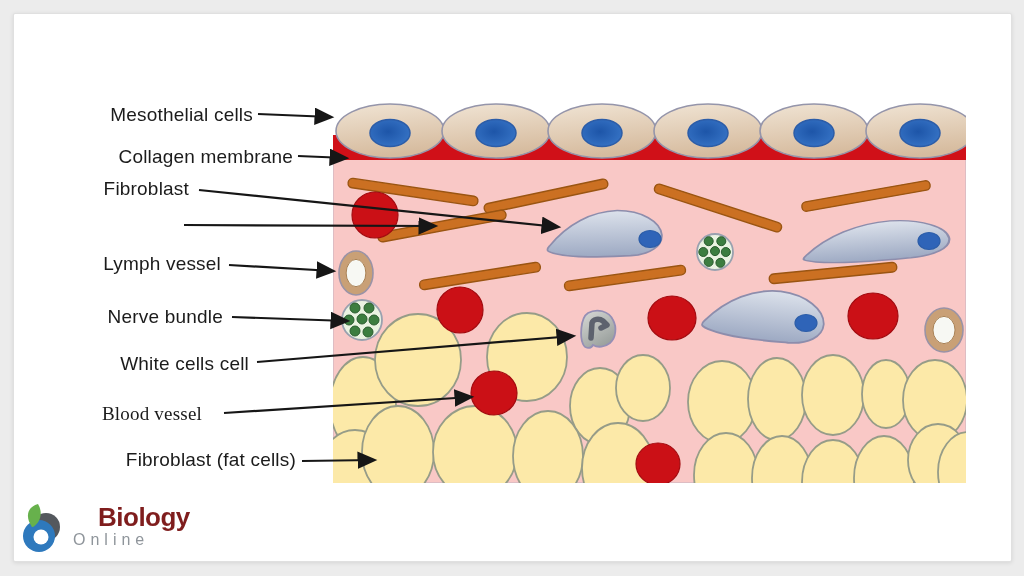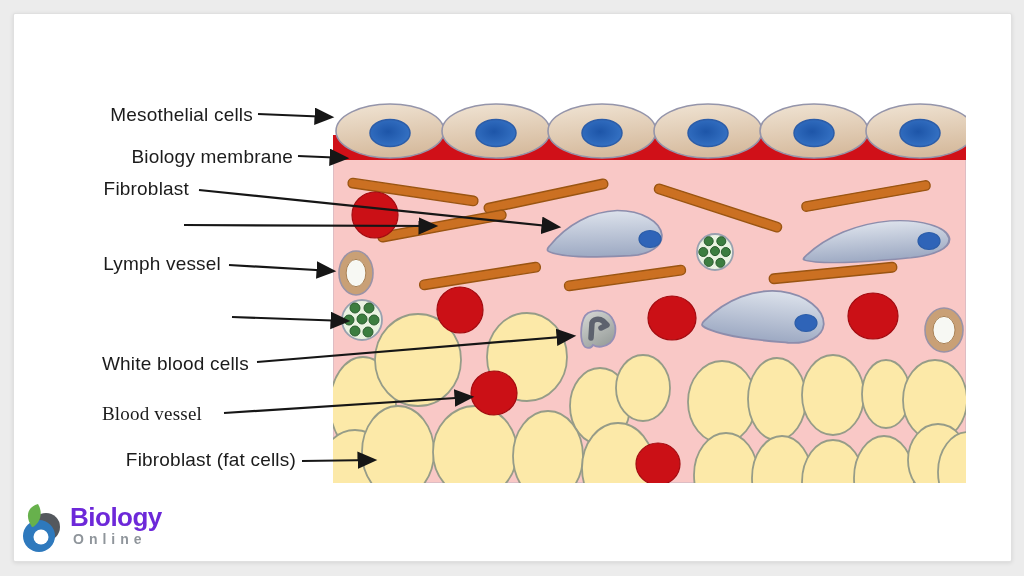--- a/index.html
+++ b/index.html
@@ -13,22 +13,22 @@
     box-shadow:0 1px 4px rgba(0,0,0,0.10);
   }
   #diagram-svg{position:absolute;left:0;top:0;z-index:2;}
   #labels{position:absolute;left:0;top:0;width:1024px;height:552px;z-index:3;pointer-events:none;}
   .lbl{
     position:absolute;font-size:19px;font-weight:400;letter-spacing:0.2px;
     color:#1b1b1b;text-align:right;transform:translateY(-52%);white-space:nowrap;
   }
   .logo{position:absolute;left:20px;top:503px;z-index:3;display:flex;align-items:flex-start;}
   .logo-text{margin-left:6px;display:flex;flex-direction:column;}
-  .logo-title{font-size:26px;font-weight:700;color:#6d28d9;line-height:28px;letter-spacing:-0.5px;}
-  .logo-sub{font-size:14px;font-weight:700;color:#8f959b;letter-spacing:5px;margin-top:0px;margin-left:3px;}
+  .logo-title{font-size:26px;font-weight:700;color:#7f1d1d;line-height:28px;letter-spacing:-0.5px;margin-left:28px;}
+  .logo-sub{font-size:16px;font-weight:400;color:#8f959b;letter-spacing:5px;margin-top:0px;margin-left:3px;}
 </style>
 </head>
 <body>
 
 <div class="card"></div>
 
 <svg id="diagram-svg" width="1024" height="576" viewBox="0 0 1024 576">
     <defs>
       <linearGradient id="gMeso" x1="0" y1="0" x2="0.2" y2="1">
     <stop offset="0" stop-color="#f0e4d4"></stop>
@@ -142,24 +142,25 @@
       <line x1="229" y1="265" x2="333" y2="271" stroke="#161616" stroke-width="2.2" marker-end="url(#ah)"></line>
       <line x1="232" y1="317" x2="347" y2="321" stroke="#161616" stroke-width="2.2" marker-end="url(#ah)"></line>
       <line x1="257" y1="362" x2="573" y2="336" stroke="#161616" stroke-width="2.2" marker-end="url(#ah)"></line>
       <line x1="224" y1="413" x2="471" y2="397" stroke="#161616" stroke-width="2.2" marker-end="url(#ah)"></line>
       <line x1="302" y1="461" x2="374" y2="460" stroke="#161616" stroke-width="2.2" marker-end="url(#ah)"></line>
     </g>
   </svg>
 
 <div id="labels">
     <div class="lbl" style="left: 40px; width: 213px; top: 115px;">Mesothelial cells</div>
-    <div class="lbl" style="left: 40px; width: 253px; top: 157px;">Biology membrane</div>
+    <div class="lbl" style="left: 40px; width: 253px; top: 157px;">Collagen membrane</div>
     <div class="lbl" style="left: 40px; width: 149px; top: 189px;">Fibroblast</div>
     <div class="lbl" style="left: 40px; width: 181px; top: 264px;">Lymph vessel</div>
-    <div class="lbl" style="left: 40px; width: 209px; top: 364px;">White blood cells</div>
+    <div class="lbl" style="left: 40px; width: 183px; top: 317px;">Nerve bundle</div>
+    <div class="lbl" style="left: 40px; width: 209px; top: 364px;">White cells cell</div>
     <div class="lbl" style="left: 28px; width: 174px; top: 414px; font-family: Liberation Serif, serif;">Blood vessel</div>
     <div class="lbl" style="left: 40px; width: 256px; top: 460px;">Fibroblast (fat cells)</div>
   </div>
 
 <div class="logo">
   <svg width="44" height="54" viewBox="0 0 44 54">
     <circle id="logo-swoosh" cx="26" cy="24" r="14" fill="#54585d"></circle>
     <circle id="logo-circle" cx="19" cy="33" r="16" fill="#2e79bd"></circle>
     <circle id="logo-hole" cx="21" cy="34" r="7.5" fill="#ffffff"></circle>
     <path id="logo-leaf" d="M 12,24 C 5,14 7,4 18,1 C 23,9 21,19 13,24 Z" fill="#67b14c"></path>

